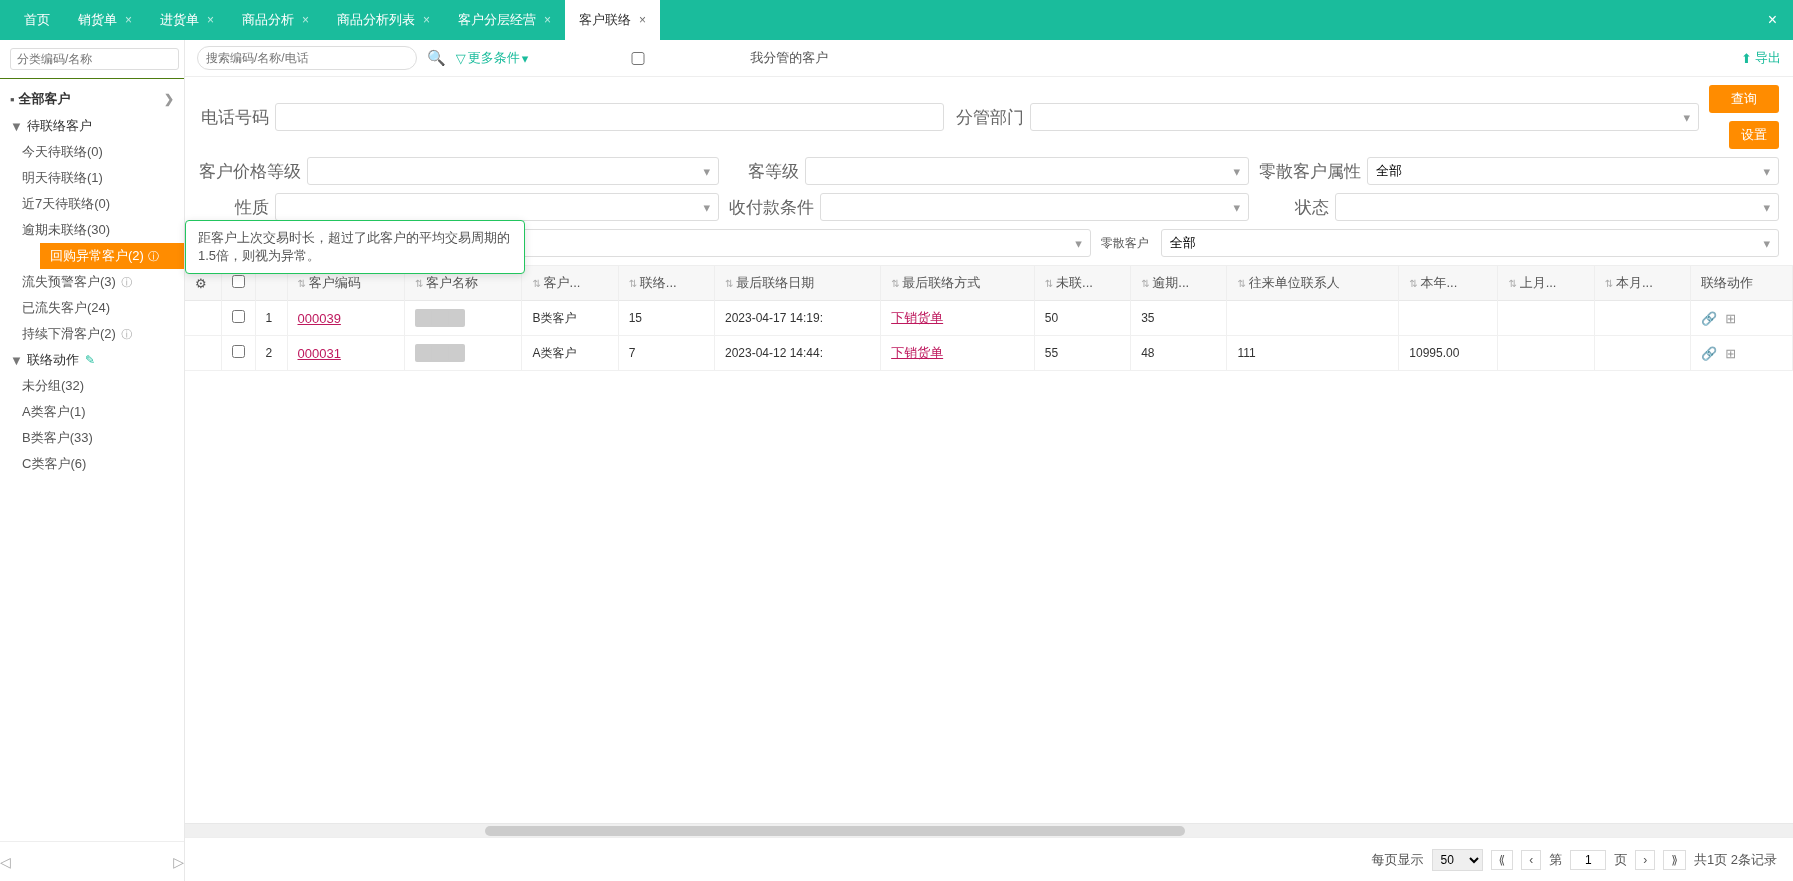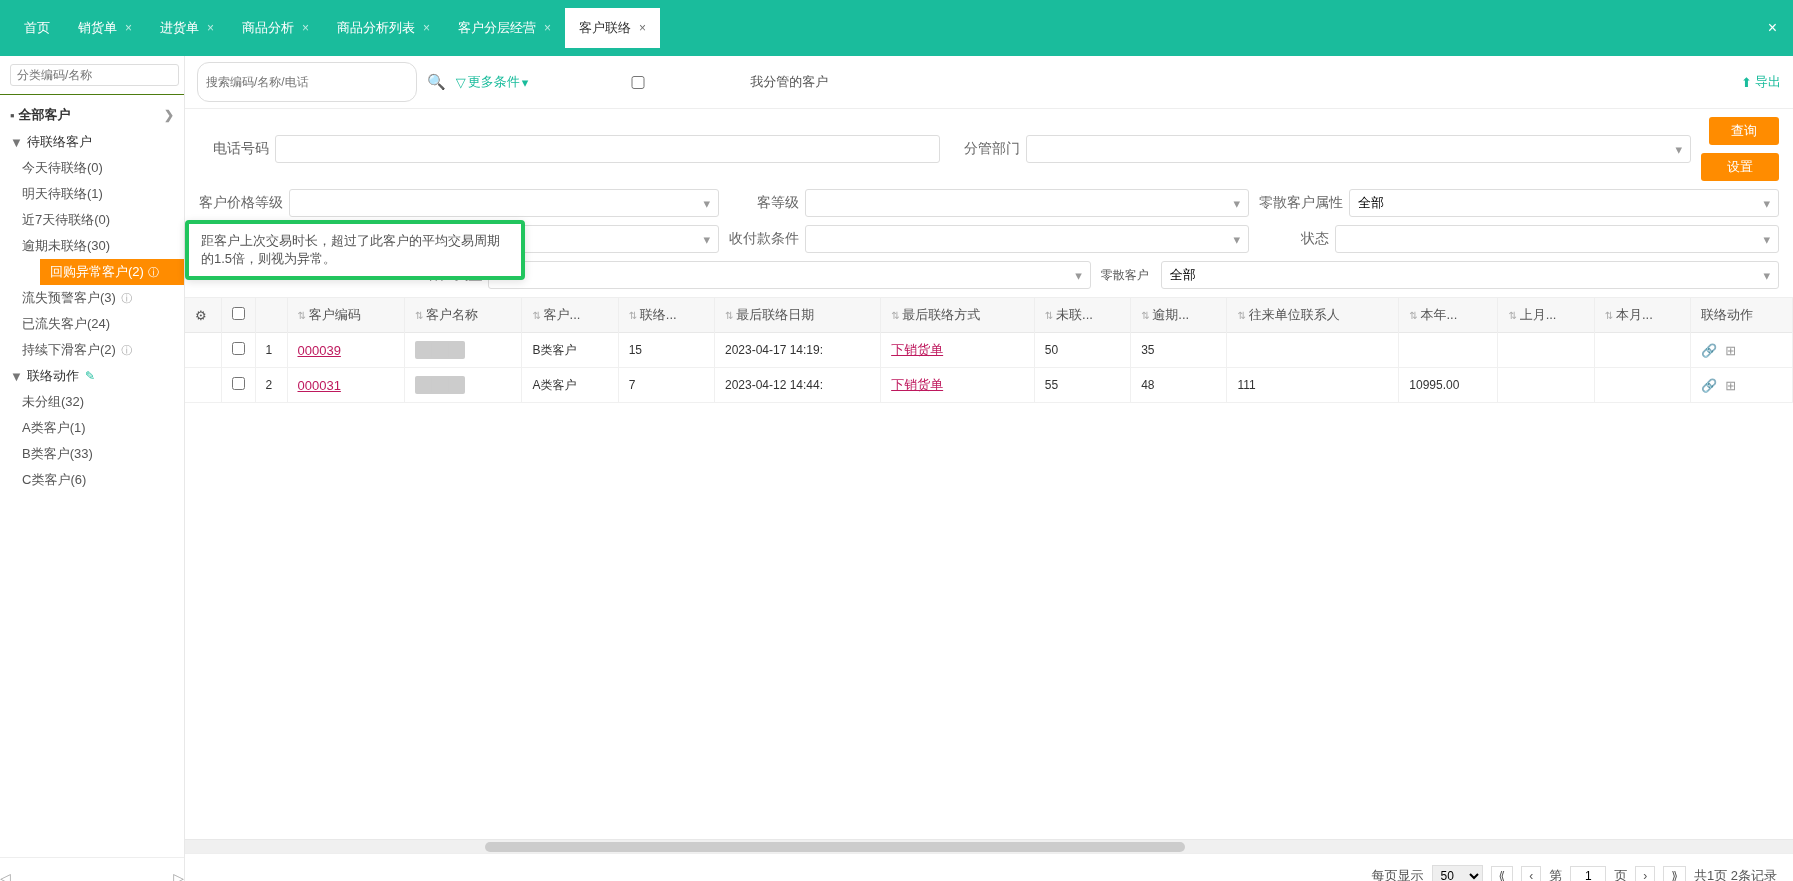--- a/index.html
+++ b/index.html
@@ -1,23 +1,22 @@
 <!DOCTYPE html>
 <html><head>
   <meta charset="utf-8">
   <style>
     * { box-sizing: border-box; margin: 0; padding: 0; font-family: 'Microsoft YaHei', Arial, sans-serif; font-size: 13px; }
     body { background: #f5f5f5; overflow: hidden; width: 1793px; height: 881px; }
 
     
     .top-nav {
-      height: 56px;
+      height: 40px;
       background: #1abc9c;
       display: flex;
-      align-items: center;
       padding: 0 10px;
       color: white;
       position: relative;
     }
     .top-nav .nav-item {
       padding: 0 14px;
       height: 40px;
       display: flex;
       align-items: center;
       cursor: pointer;
@@ -137,21 +136,21 @@
       padding: 6px 12px;
       border-bottom: 1px solid #eee;
       display: flex;
       align-items: center;
       gap: 10px;
       flex-wrap: wrap;
     }
     .filter-bar input {
       border: 1px solid #ddd;
       border-radius: 12px;
-      padding: 12px 8px;
+      padding: 4px 8px;
       font-size: 12px;
       width: 200px;
       outline: none;
     }
     .filter-search-btn {
       background: none;
       border: none;
       cursor: pointer;
       color: #1abc9c;
       font-size: 15px;
@@ -196,21 +195,21 @@
     }
     .filter-row:last-child { margin-bottom: 0; }
     .filter-cell {
       display: flex;
       align-items: center;
       gap: 6px;
       flex: 1;
     }
     .filter-label {
       color: #666;
-      font-size: 14px;
+      font-size: 17px;
       white-space: nowrap;
       min-width: 70px;
       text-align: right;
     }
     .filter-select {
       flex: 1;
       border: 1px solid #ddd;
       border-radius: 3px;
       padding: 4px 8px;
       font-size: 12px;
@@ -239,21 +238,21 @@
       border-radius: 3px;
       padding: 5px 22px;
       cursor: pointer;
       font-size: 13px;
     }
     .settings-btn {
       background: #ff8c00;
       color: white;
       border: none;
       border-radius: 3px;
-      padding: 5px 26px;
+      padding: 5px 12px;
       cursor: pointer;
       font-size: 13px;
       margin-top: 4px;
     }
     .filter-actions {
       display: flex;
       flex-direction: column;
       gap: 4px;
       align-items: flex-end;
       justify-content: center;
@@ -361,21 +360,21 @@
       font-size: 12px;
       outline: none;
     }
 
     
     .tooltip-box {
       position: absolute;
       left: 185px;
       top: 220px;
       background: white;
-      border: 4px solid #22c55e;
+      border: 1px solid #22c55e;
       border-radius: 4px;
       padding: 8px 12px;
       font-size: 12px;
       color: #555;
       max-width: 340px;
       box-shadow: 0 2px 8px rgba(0,0,0,0.12);
       z-index: 100;
     }
 
     

